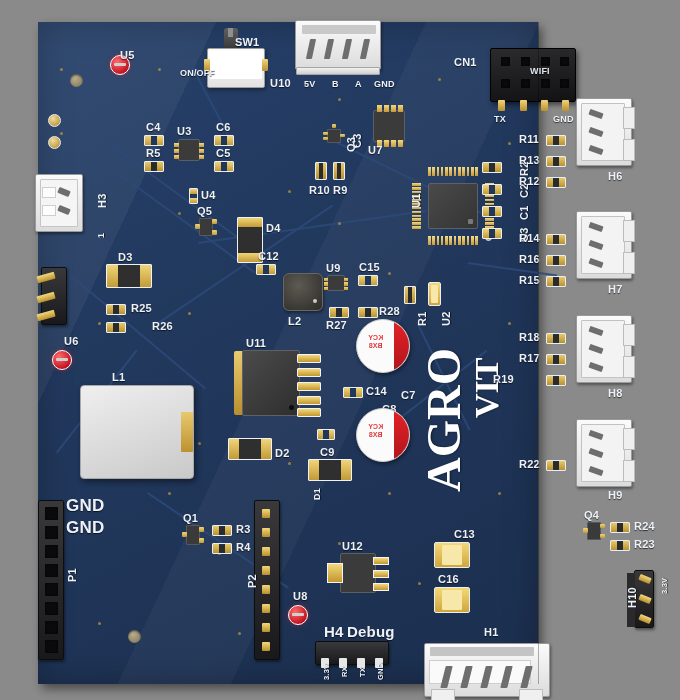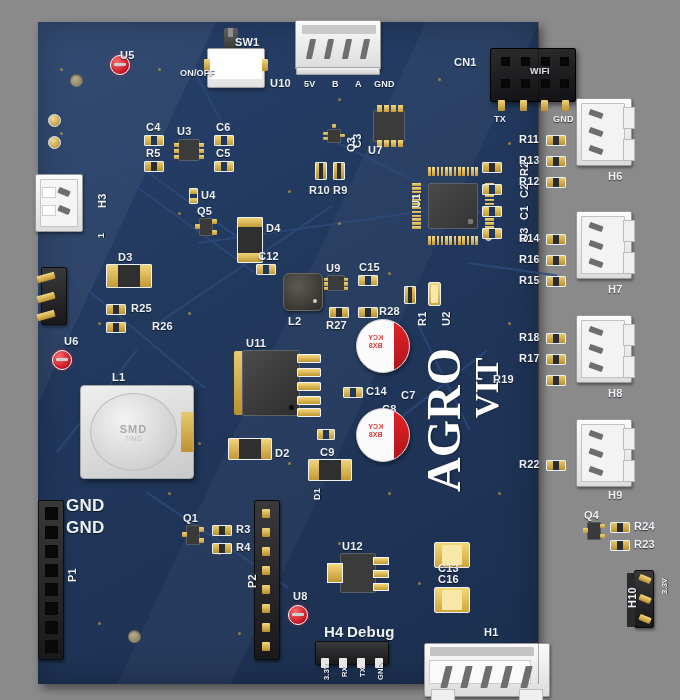--- a/index.html
+++ b/index.html
@@ -583,24 +583,20 @@
     </div>
     <div class="lbl" style="left:159px;top:183px;">Q5</div>
 
     <div class="diode" style="left:199px;top:195px;width:26px;height:46px;flex-direction:column;">
         <div style="position:absolute;left:0;right:0;top:0;height:20%;background:linear-gradient(180deg,#f0d47a,#c29b35);"></div>
           <div style="position:absolute;left:0;right:0;bottom:0;height:20%;background:linear-gradient(180deg,#f0d47a,#c29b35);"></div>
       </div>
     <div class="lbl" style="left:228px;top:200px;">D4</div>
 
     <div id="l1">
-      <div class="core">
-        <div class="t1">SMD</div>
-        <div class="t2">7IND</div>
-      </div>
       <div class="tab"></div>
     </div>
     <div class="lbl" style="left:74px;top:349px;">L1</div>
 
     <div class="cap" style="left:218px;top:242px;width:20px;height:11px;">
         <div class="body"></div>
       </div>
     <div class="lbl" style="left:220px;top:228px;">C12</div>
 
     <div id="l2"></div>
@@ -728,21 +724,21 @@
 
     <div class="soic" style="left:302px;top:531px;width:36px;height:40px;">
       <div style="position:absolute;left:-14px;top:9px;width:16px;height:20px;background:linear-gradient(180deg,#f3d87c,#c1972f);border:1px solid #f0f3f7;box-sizing:border-box;"></div>
       <div style="position:absolute;right:-14px;top:3px;width:16px;height:8px;background:linear-gradient(180deg,#f3d87c,#c1972f);border:1px solid #f0f3f7;box-sizing:border-box;"></div>
       <div style="position:absolute;right:-14px;top:16px;width:16px;height:8px;background:linear-gradient(180deg,#f3d87c,#c1972f);border:1px solid #f0f3f7;box-sizing:border-box;"></div>
       <div style="position:absolute;right:-14px;top:29px;width:16px;height:8px;background:linear-gradient(180deg,#f3d87c,#c1972f);border:1px solid #f0f3f7;box-sizing:border-box;"></div>
     </div>
     <div class="lbl" style="left:304px;top:518px;">U12</div>
 
     <div class="tant" style="left:396px;top:520px;width:36px;height:26px;"></div>
-    <div class="lbl" style="left:400px;top:506px;margin-top:34px;">C13</div>
+    <div class="lbl" style="left:416px;top:506px;">C13</div>
     <div class="tant" style="left:396px;top:565px;width:36px;height:26px;"></div>
     <div class="lbl" style="left:400px;top:551px;">C16</div>
 
     <div class="lbl" style="left:286px;top:601px;font-size:15px;">H4</div>
     <div class="lbl" style="left:309px;top:601px;font-size:15px;">Debug</div>
     <div class="hdr" style="left:277px;top:619px;width:74px;height:24px;">
       <div class="gpin" style="left:5px;top:16px;width:8px;height:10px;background:#e7e7e7;"></div>
       <div class="gpin" style="left:23px;top:16px;width:8px;height:10px;background:#e7e7e7;"></div>
       <div class="gpin" style="left:41px;top:16px;width:8px;height:10px;background:#e7e7e7;"></div>
       <div class="gpin" style="left:59px;top:16px;width:8px;height:10px;background:#e7e7e7;"></div>

